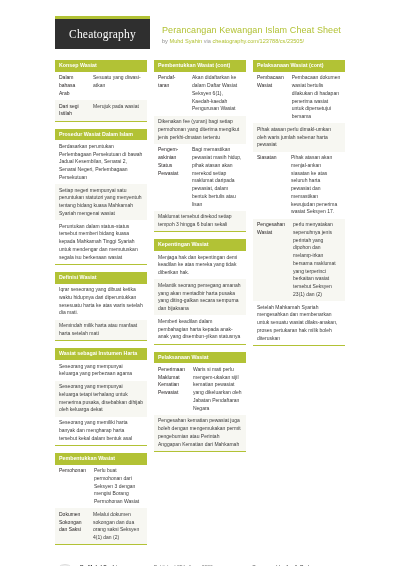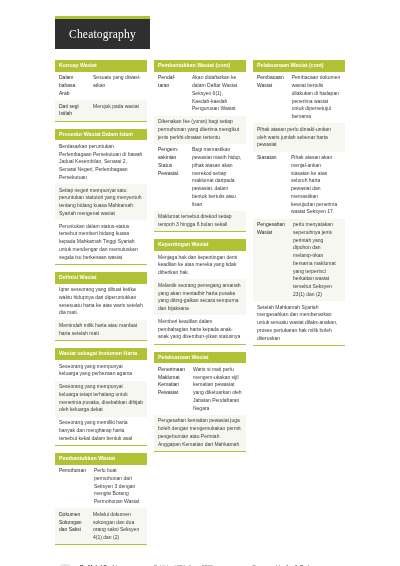--- a/index.html
+++ b/index.html
@@ -63,20 +63,29 @@
 </head>
 <body>
 
 <div class="page">
 
   <div class="header">
     <div class="logo-wrap">
       <div class="logo-bar"></div>
       <div class="logo-box">Cheatography</div>
     </div>
+    <div class="header-text">
+      <div class="sheet-title">Perancangan Kewangan Islam Cheat Sheet</div>
+      <div class="sheet-byline">
+        <span>by</span>
+        <a class="link">Muhd Syahin</a>
+        <span class="byline-via">via</span>
+        <a class="link">cheatography.com/123788/cs/23505/</a>
+      </div>
+    </div>
   </div>
 
   <div class="columns" id="columns">
       <div class="col">
         <div class="block">
           <div class="block-head">Konsep Wasiat</div>
           <div class="block-body">
             <div class="row">
               <div class="cell k">Dalam bahasa Arab</div>
               <div class="cell v">Sesuatu yang diwasi-atkan</div>

